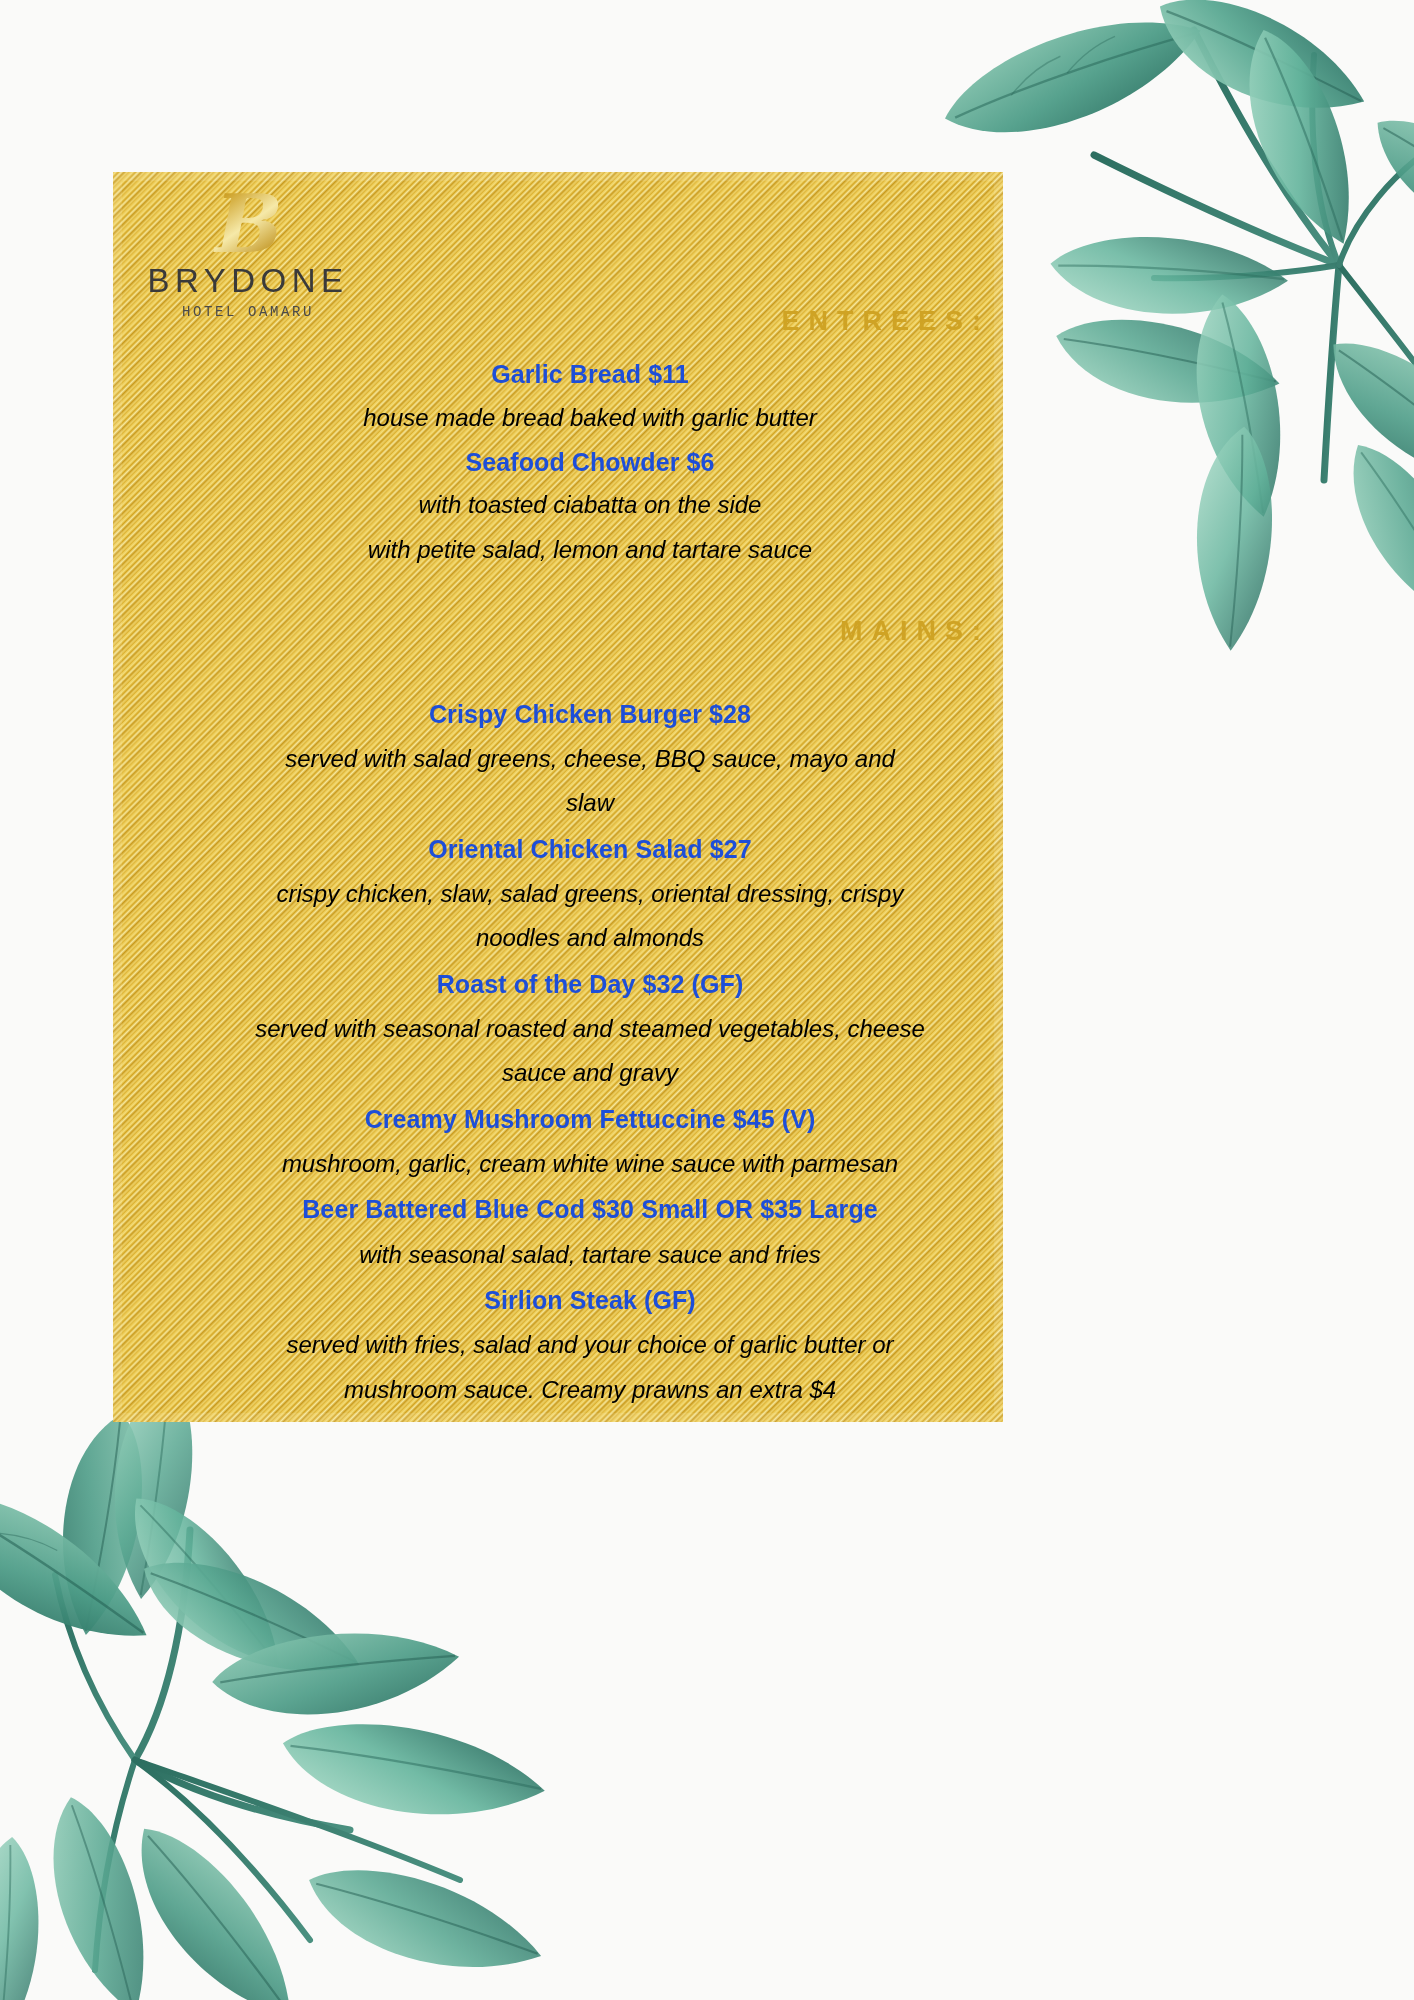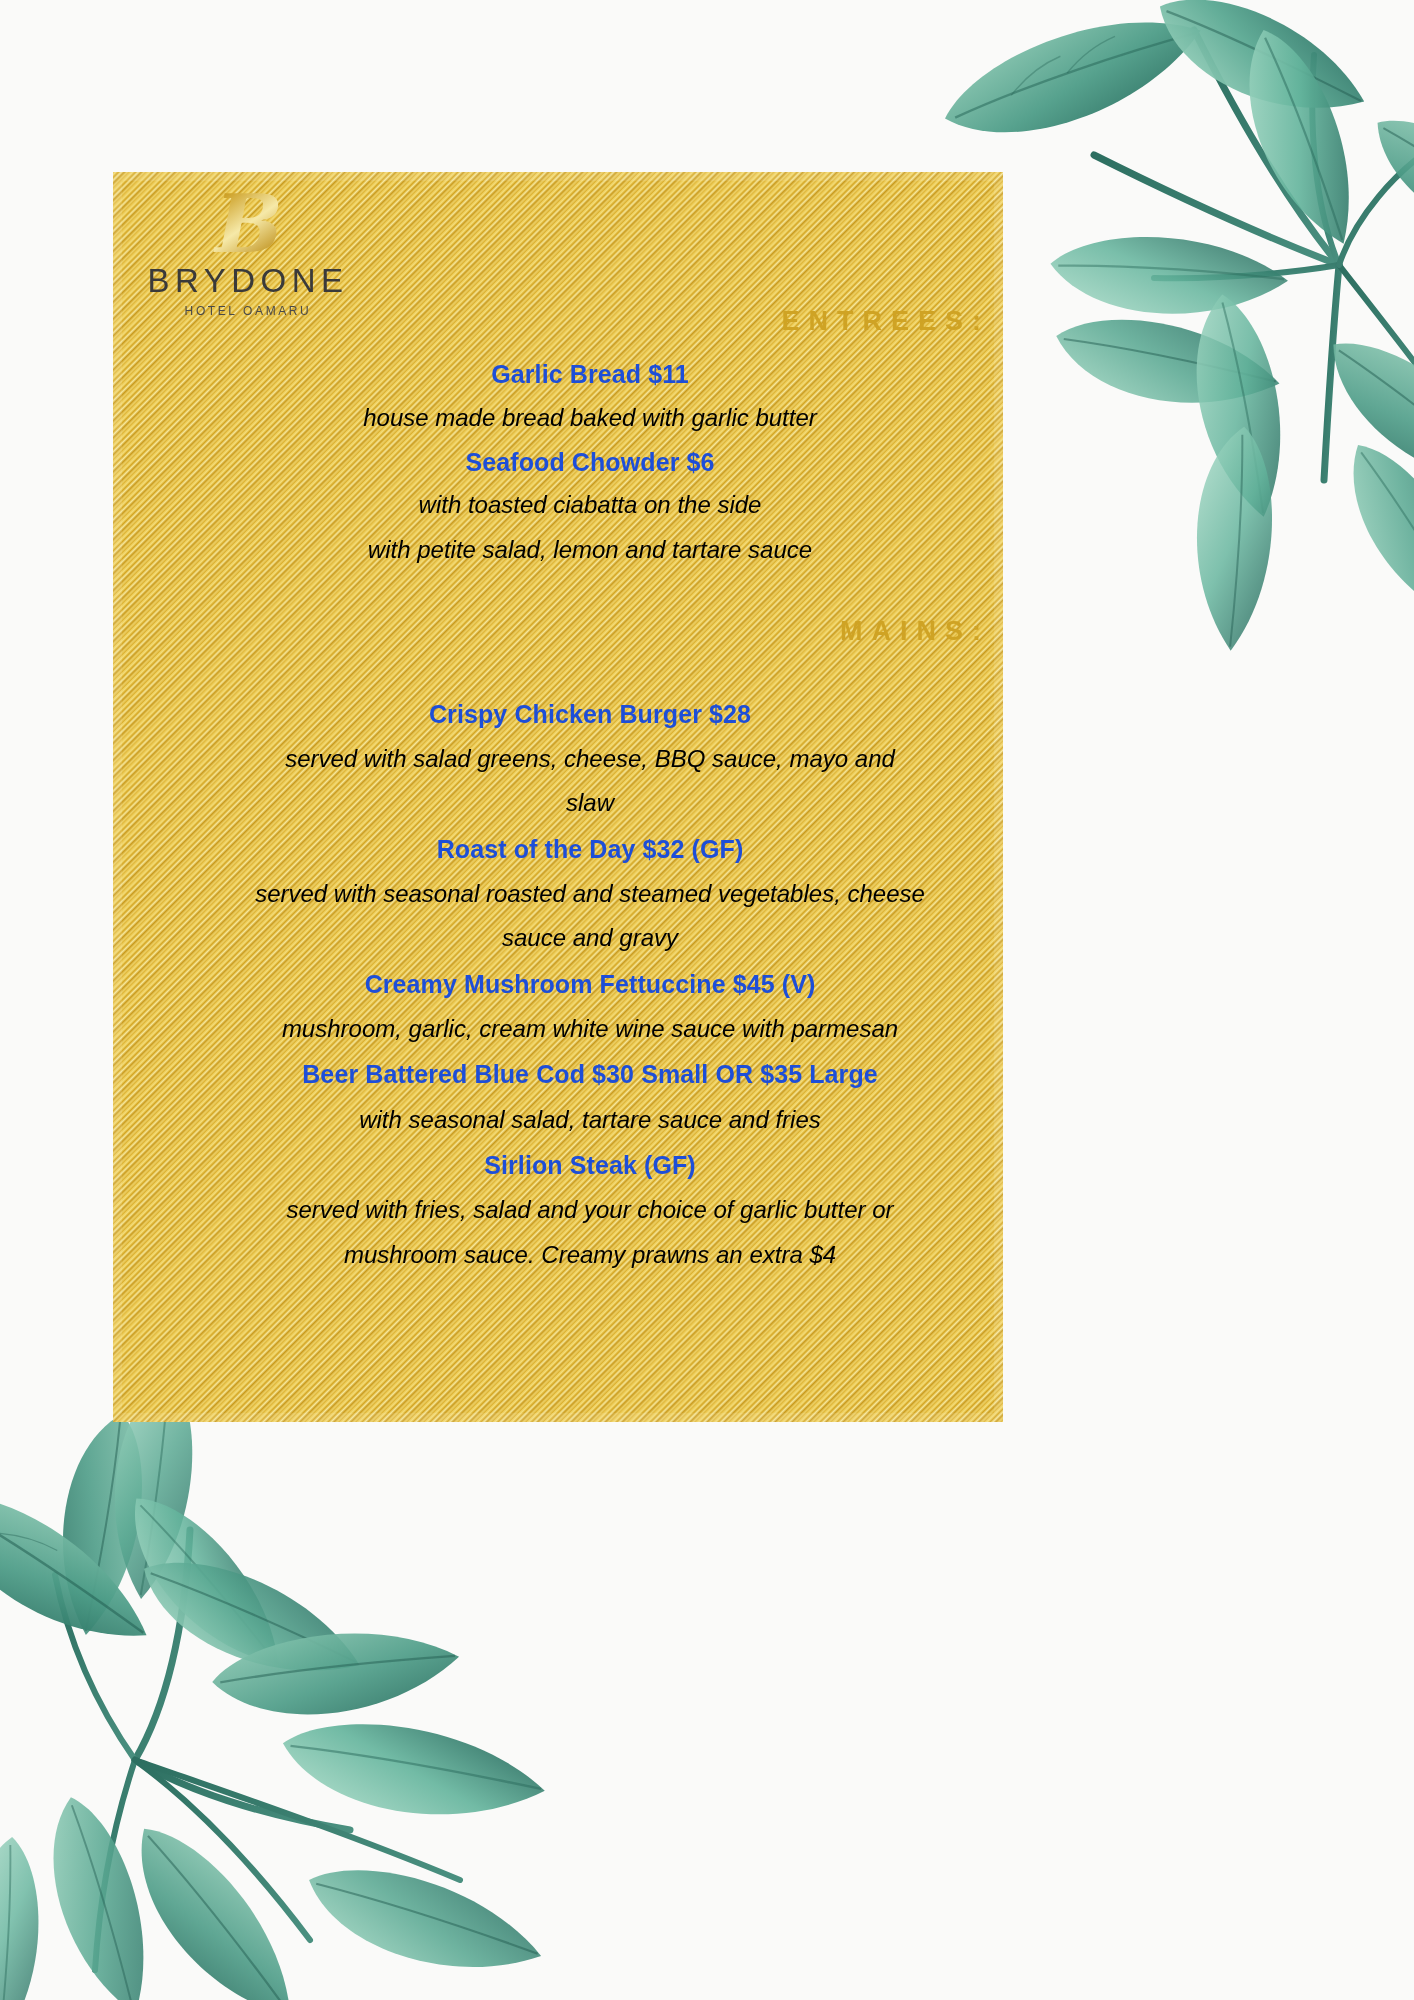--- a/index.html
+++ b/index.html
@@ -95,22 +95,22 @@
   #brand-name {
     font-family: "Liberation Sans", sans-serif;
     font-size: 33px;
     letter-spacing: 5.5px;
     color: #3a3a3a;
     font-weight: 400;
     margin: 0;
     line-height: 1.05;
   }
   #brand-tagline {
-    font-family: Liberation Sans, sans-serif;
-    font-size: 12px;
+    font-family: Liberation Mono, monospace;
+    font-size: 14px;
     letter-spacing: 2.6px;
     color: #4a4a4a;
     font-weight: 400;
     margin: 5px 0 0 0;
     text-transform: uppercase;
   }
 
   
   #menu-content {
     position: absolute;
@@ -345,20 +345,24 @@
       </div>
     </div>
 
     <h2 class="section-heading" id="mains-heading">MAINS:</h2>
     <div class="mains">
       <div class="menu-item">
         <div class="item-name">Crispy Chicken Burger $28</div>
         <div class="item-desc" style="max-width:660px">served with salad greens, cheese, BBQ sauce, mayo and slaw</div>
       </div>
       <div class="menu-item">
+        <div class="item-name">Oriental Chicken Salad $27</div>
+        <div class="item-desc" style="max-width:700px">crispy chicken, slaw, salad greens, oriental dressing, crispy noodles and almonds</div>
+      </div>
+      <div class="menu-item">
         <div class="item-name">Roast of the Day $32 (GF)</div>
         <div class="item-desc" style="max-width:680px">served with seasonal roasted and steamed vegetables, cheese sauce and gravy</div>
       </div>
       <div class="menu-item">
         <div class="item-name">Creamy Mushroom Fettuccine $45 (V)</div>
         <div class="item-desc">mushroom, garlic, cream white wine sauce with parmesan</div>
       </div>
       <div class="menu-item">
         <div class="item-name">Beer Battered Blue Cod $30 Small OR $35 Large</div>
         <div class="item-desc">with seasonal salad, tartare sauce and fries</div>

